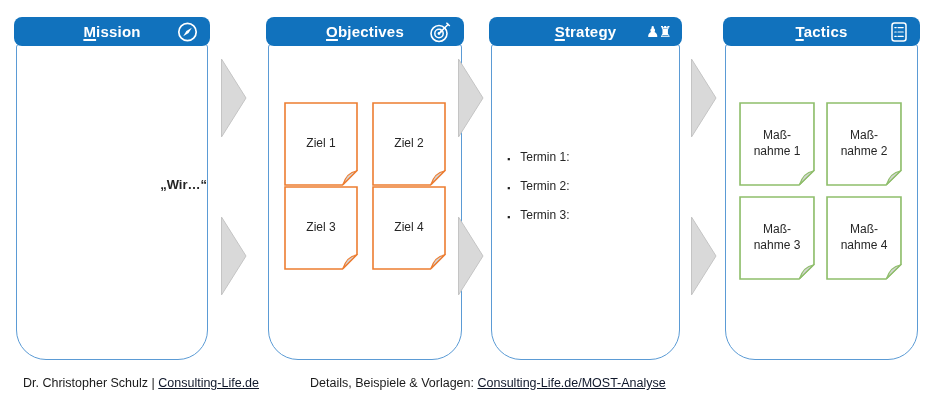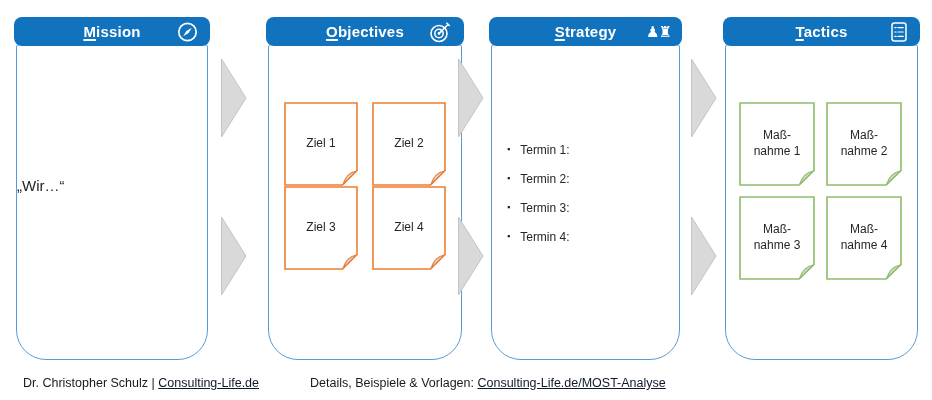--- a/index.html
+++ b/index.html
@@ -13,39 +13,39 @@
   .panel-title{color:#fff;font-size:15px;font-weight:bold;letter-spacing:.2px;}
   .panel-title u{text-decoration-thickness:1.5px;text-underline-offset:2px;}
   .header-icon{position:absolute;right:11px;top:50%;transform:translateY(-50%);
                display:flex;align-items:center;justify-content:center;line-height:0;}
   .chess-glyphs{font-family:"DejaVu Sans",sans-serif;font-size:15px;color:#fff;
                 line-height:1;letter-spacing:-1px;}
   .panel-body{position:absolute;left:2px;right:2px;top:27px;height:316px;background:#fff;
               border:1.5px solid #5B9BD5;border-radius:3px 3px 30px 30px;box-sizing:border-box;}
 
   
-  .mission-text{position:absolute;left:0;right:0;top:132px;text-align:left;
-                font-size:15px;color:#262626;}
+  .mission-text{position:absolute;left:0;right:0;top:132px;text-align:right;
+                font-size:13px;color:#262626;font-weight:bold;}
 
   
   .notes-grid{position:absolute;display:grid;}
   #obj-grid{left:15px;top:57px;grid-template-columns:74px 74px;gap:0 14px;}
   #tac-grid{left:13px;top:57px;grid-template-columns:76px 76px;gap:10px 11px;}
   .note{position:relative;height:84px;}
   .note.orange{color:#ED7D31;}
   .note.green{color:#8FBE6B;}
   .note-shape{position:absolute;left:0;top:0;width:100%;height:100%;}
   .note-outline{fill:#fff;stroke:currentColor;stroke-width:1.6;}
   .note-fold{fill:#D5D5D5;stroke:currentColor;stroke-width:1.2;}
   .note-label{position:absolute;inset:0;display:flex;align-items:center;justify-content:center;
               text-align:center;white-space:pre-line;font-size:12px;line-height:1.3;color:#262626;}
 
   
   .strategy-list{position:absolute;left:15px;top:90px;right:8px;}
-  .strategy-item{display:flex;align-items:center;height:29px;font-size:12px;color:#262626;}
+  .strategy-item{display:flex;align-items:flex-end;height:29px;font-size:12px;color:#262626;}
   .strategy-item::before{content:"▪";font-size:9px;margin-right:10px;line-height:1;color:#1a1a1a;}
 
   
   .arrow{position:absolute;width:26px;height:80px;}
 
   
   .footer{position:absolute;top:376px;font-size:12.5px;color:#1a1a1a;white-space:nowrap;}
   #footer-author{left:23px;}
   #footer-details{left:310px;}
   .link{color:#0f172a;text-decoration:underline;cursor:pointer;}
@@ -128,23 +128,20 @@
     <div class="panel-body">
       <div class="strategy-list">
         <div class="strategy-item">
           <span>Termin 1:</span>
         </div>
         <div class="strategy-item">
           <span>Termin 2:</span>
         </div>
         <div class="strategy-item">
           <span>Termin 3:</span>
-        </div>
-        <div class="strategy-item">
-          <span>Termin 4:</span>
         </div>
       </div>
     </div>
   </div>
 
   <div class="panel" style="left:723px;width:197px;">
     <div class="panel-header">
       <span class="panel-title"><u>T</u>actics</span>
       <span class="header-icon">
         <svg width="20" height="22" viewBox="0 0 20 22">

